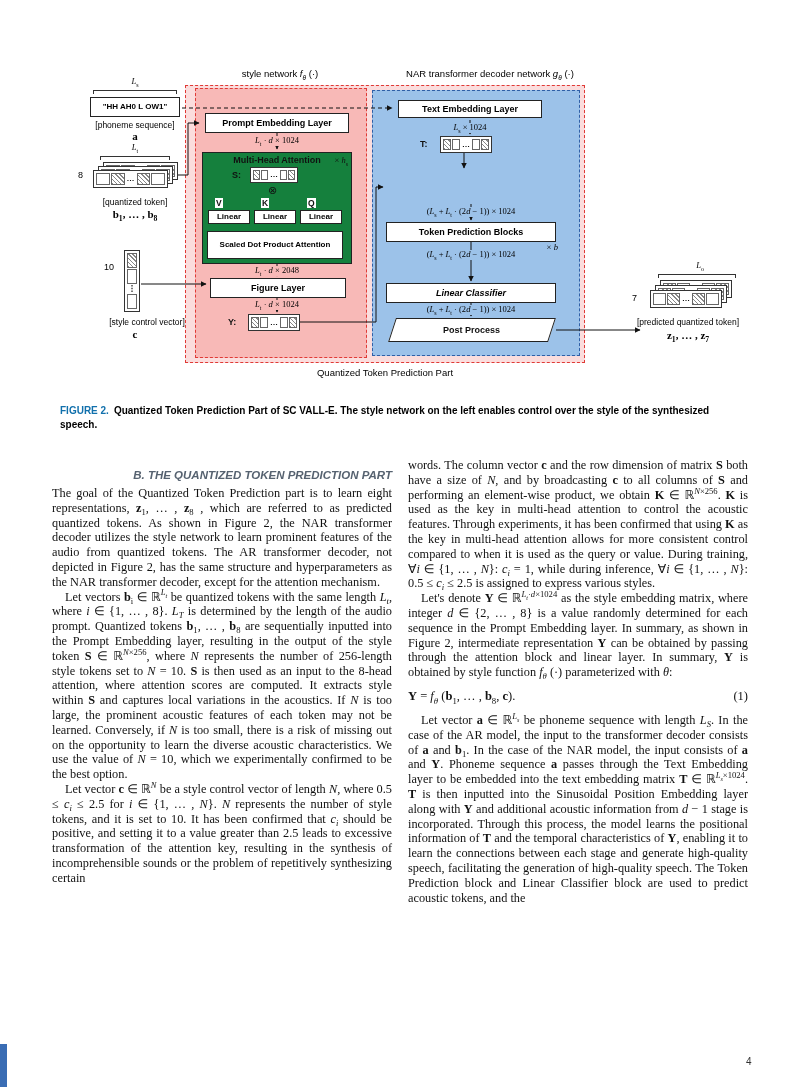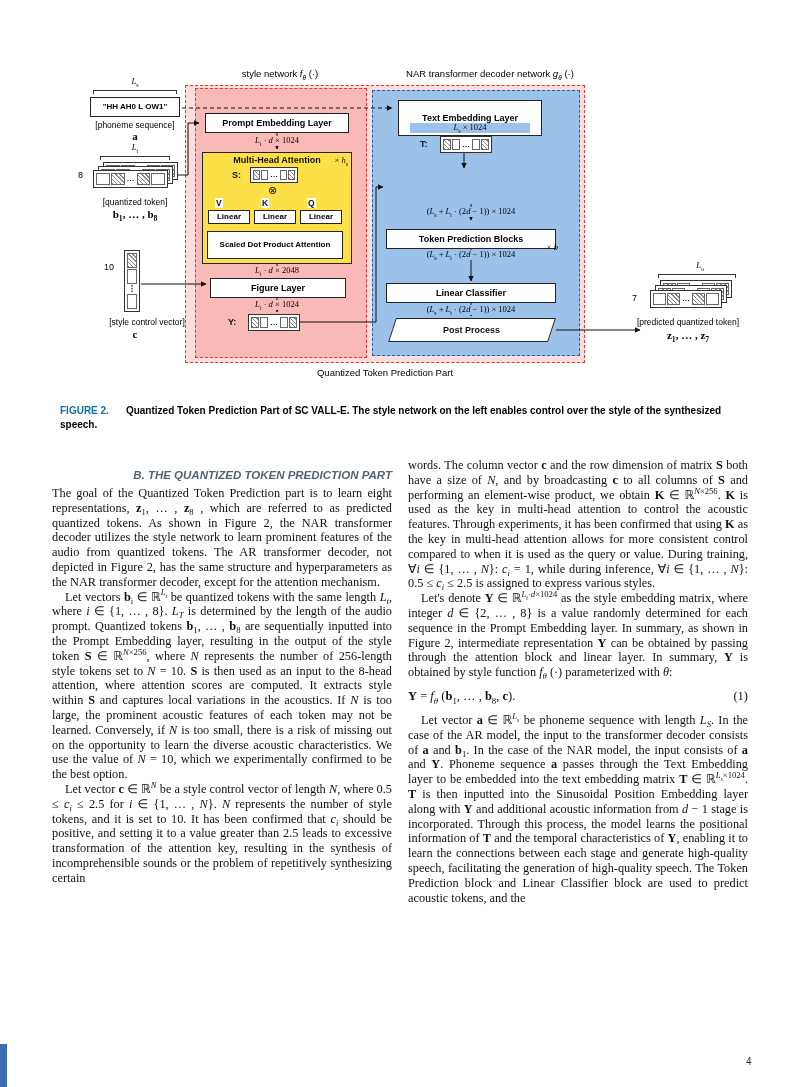--- a/index.html
+++ b/index.html
@@ -9,21 +9,21 @@
   .figure{position:absolute;left:60px;top:65px;width:690px;height:322px;}
   .region{position:absolute;box-sizing:border-box;}
   .outer{background:#fbdddd;border:1.5px dashed #e03a36;}
   .redbox{background:#f8b9b7;border:1.5px dashed #e03a36;}
   .bluebox{background:#9cc2e9;border:1.5px dashed #2f5fa7;}
   .wires{position:absolute;left:0;top:0;}
   .node{position:absolute;background:#fff;border:1px solid #222;box-sizing:border-box;
         display:flex;align-items:center;justify-content:center;text-align:center;
         font:bold 9px/1.15 "Liberation Sans",sans-serif;color:#000;padding:1px 2px;}
   .node.sm{font-size:8px;}
-  .mha{position:absolute;background:#fde047;border:1px solid #222;box-sizing:border-box;padding-left:48px;}
+  .mha{position:absolute;background:#15803d;border:1px solid #222;box-sizing:border-box;padding-left:48px;}
   .mha-title{position:absolute;left:0;right:0;top:2px;text-align:center;font:bold 9px "Liberation Sans",sans-serif;}
   .mha-mult{position:absolute;right:3px;top:2px;font:8.5px "Liberation Serif",serif;}
   .lbl{position:absolute;font:8.5px/1.15 "Liberation Serif",serif;text-align:center;color:#000;}
   .lbl-r{background:#f8b9b7;}
   .lbl-b{background:#9cc2e9;}
   .fhead{position:absolute;font:9.5px "Liberation Sans",sans-serif;text-align:center;color:#000;}
   .fcap{position:absolute;font:8.5px "Liberation Sans",sans-serif;text-align:center;color:#000;}
   .fvar{position:absolute;font:bold 11px "Liberation Serif",serif;text-align:center;color:#000;}
   .fnum{position:absolute;font:9px "Liberation Sans",sans-serif;color:#000;}
   .brk{position:absolute;border:1px solid #333;border-bottom:none;height:4px;box-sizing:border-box;}
@@ -40,21 +40,21 @@
   .slab{position:absolute;font:bold 9px "Liberation Sans",sans-serif;}
   .otimes{position:absolute;font:11px/1 "DejaVu Sans",sans-serif;}
   .vkq{position:absolute;font:bold 8.5px "Liberation Sans",sans-serif;background:#fff;padding:0 1px;}
   .ppwrap{position:absolute;}
   .pp{width:100%;height:100%;transform:skewX(-18deg);background:#fff;border:1px solid #222;
       display:flex;align-items:center;justify-content:center;box-sizing:border-box;}
   .pp span{transform:skewX(18deg);font:bold 9px "Liberation Sans",sans-serif;}
   
   .fig-caption{position:absolute;left:60px;top:394px;width:684px;
                font:bold 10px/1.4 "Liberation Sans",sans-serif;color:#000;}
-  .fig-caption .flabel{color:#1170ac;margin-right:17px;text-align:right;}
+  .fig-caption .flabel{color:#1170ac;margin-right:5px;text-align:right;}
   
   .cols{position:absolute;left:52px;top:458px;width:696px;display:flex;gap:16px;}
   .col{width:340px;}
   .col p{margin:0;text-align:justify;font:12.3px/14.8px "Liberation Serif",serif;}
   .col p.ind{text-indent:13px;}
   .sec-head{margin:11px 0 5px 0;font:italic 11.5px "Liberation Sans",sans-serif;font-weight:bold;color:#566270;text-align:right;}
   sup,sub{font-size:0.7em;line-height:0;}
   .eq{display:flex;align-items:center;margin:9px 0 9px 0;font:12.5px "Liberation Serif",serif;}
   .eq-body{flex:1;}
   .eq-no{text-align:right;}
@@ -182,35 +182,35 @@
     <div class="lbl lbl-r" style="left:152px;top:235px;width:130px;"><i>L</i><sub>t</sub> · <i>d</i> × 1024</div>
     <div class="slab" style="left:168px;top:252px;">Y:</div>
     <span class="tok" style="left:188px;top:249px;width:52px;height:17px;">
         <i class="c h"></i>
         <i class="c"></i>
         <span class="dots">…</span>
         <i class="c"></i>
         <i class="c h"></i>
       </span>
 
-    <div class="node" style="left:338px;top:35px;width:144px;height:36px;">Text Embedding Layer</div>
+    <div class="node" style="left:338px;top:35px;width:144px;height:18px;">Text Embedding Layer</div>
     <div class="lbl lbl-b" style="left:350px;top:58px;width:120px;"><i>L</i><sub>s</sub> × 1024</div>
     <div class="slab" style="left:360px;top:74px;">T:</div>
     <span class="tok" style="left:380px;top:71px;width:52px;height:17px;">
         <i class="c h"></i>
         <i class="c"></i>
         <span class="dots">…</span>
         <i class="c"></i>
         <i class="c h"></i>
       </span>
     <div class="lbl lbl-b" style="left:321px;top:142px;width:180px;">(<i>L</i><sub>s</sub> + <i>L</i><sub>t</sub> · (2<i>d</i> − 1)) × 1024</div>
-    <div class="node" style="left:326px;top:157px;width:170px;height:20px;margin-top:7px;">Token Prediction Blocks</div>
+    <div class="node" style="left:326px;top:157px;width:170px;height:20px;">Token Prediction Blocks</div>
     <div class="lbl" style="left:458px;top:178px;width:40px;text-align:right;font-style:italic;">× b</div>
     <div class="lbl lbl-b" style="left:321px;top:185px;width:180px;">(<i>L</i><sub>s</sub> + <i>L</i><sub>t</sub> · (2<i>d</i> − 1)) × 1024</div>
-    <div class="node" style="left:326px;top:218px;width:170px;height:20px;">Linear Classifier</div>
+    <div class="node" style="left:326px;top:218px;width:170px;height:20px;font-style:italic;">Linear Classifier</div>
     <div class="lbl lbl-b" style="left:321px;top:240px;width:180px;">(<i>L</i><sub>s</sub> + <i>L</i><sub>t</sub> · (2<i>d</i> − 1)) × 1024</div>
     <div class="ppwrap" style="left:332px;top:253px;width:160px;height:24px;">
       <div class="pp">
           <span>Post Process</span>
         </div>
     </div>
 
     <div class="lbl" style="left:610px;top:196px;width:60px;"><i>L</i><sub>o</sub></div>
     <div class="brk" style="left:598px;top:209px;width:78px;"></div>
     <div class="fnum" style="left:572px;top:228px;">7</div>

